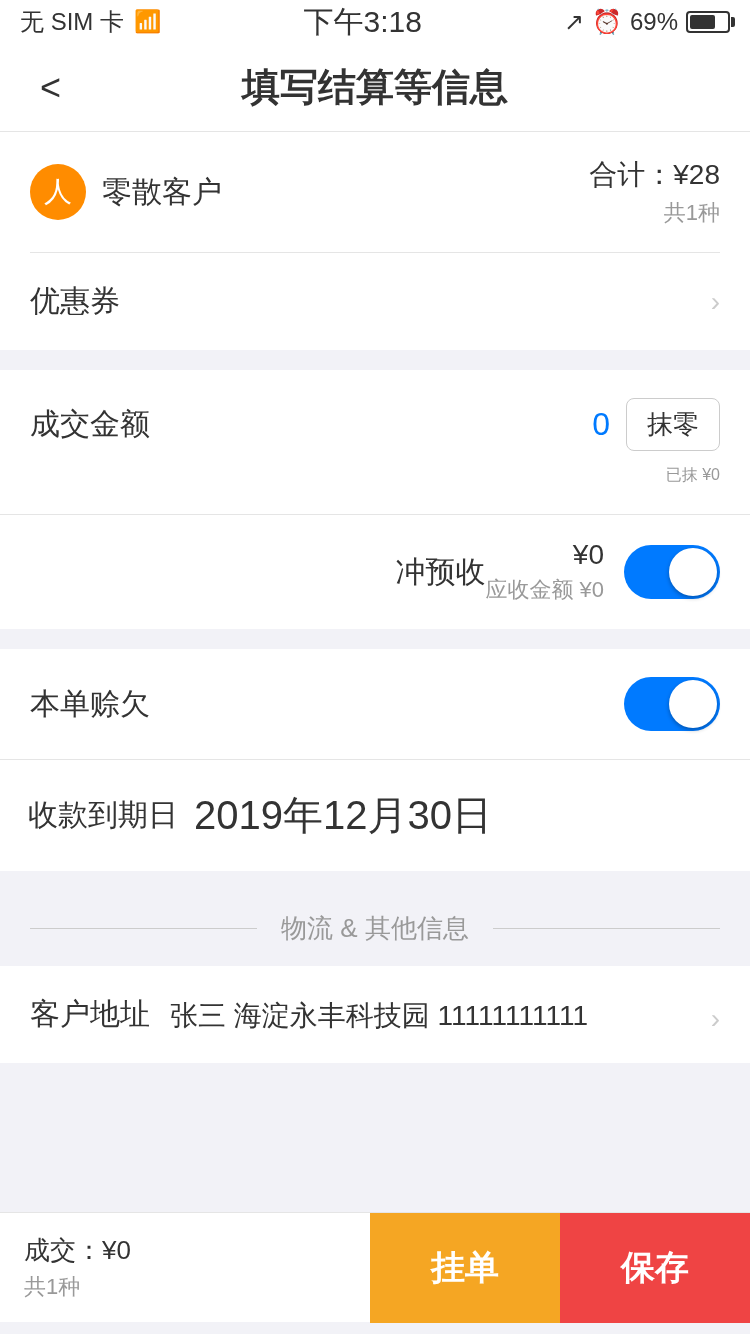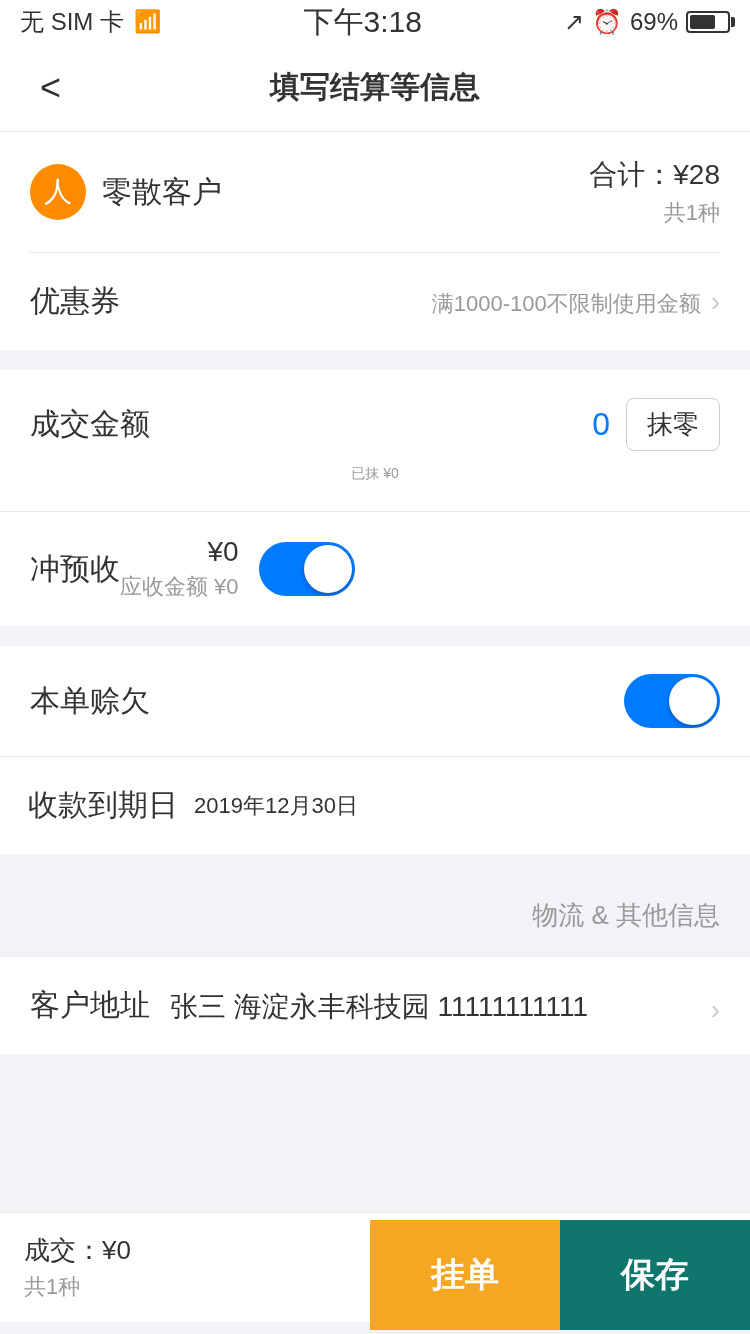--- a/index.html
+++ b/index.html
@@ -50,21 +50,21 @@
     .nav-back {
       font-size: 36px;
       color: #333;
       cursor: pointer;
       padding: 10px;
     }
     .nav-title {
       position: absolute;
       left: 50%;
       transform: translateX(-50%);
-      font-size: 30px;
+      font-size: 38px;
       font-weight: 600;
       color: #333;
     }
 
     
     .content {
       padding-bottom: 120px;
     }
 
     
@@ -126,29 +126,29 @@
     .transaction-value { font-size: 32px; color: #007aff; font-weight: 500; }
     .round-btn {
       border: 1.5px solid #ccc;
       border-radius: 8px;
       padding: 8px 20px;
       font-size: 26px;
       color: #333;
       background: #fff;
       cursor: pointer;
     }
-    .already-rounded { font-size: 14px; color: #999; text-align: center; margin-top: 14px; }
+    .already-rounded { font-size: 16px; color: #999; text-align: right; margin-top: 14px; }
 
     
     .prereceive-row {
       background: #fff;
       padding: 24px 30px;
       display: flex;
       align-items: center;
-      justify-content: flex-start;
+      justify-content: flex-end;
       margin-top: 0;
     }
     .prereceive-label { font-size: 30px; color: #333; }
     .prereceive-right { display: flex; align-items: center; gap: 20px; }
     .prereceive-amounts { text-align: right; }
     .prereceive-main { font-size: 28px; color: #333; display: block; }
     .prereceive-sub { font-size: 22px; color: #999; display: block; margin-top: 4px; }
 
     
     .toggle {
@@ -177,31 +177,30 @@
 
     
     .due-date-row {
       background: #fff;
       padding: 28px 28px;
       display: flex;
       align-items: center;
       gap: 16px;
     }
     .due-date-label { font-size: 30px; color: #333; }
-    .due-date-value { font-size: 22px; color: #333; }
+    .due-date-value { font-size: 40px; color: #333; }
 
     
     .logistics-divider {
       background: #f2f2f7;
       padding: 20px 30px;
       display: flex;
-      align-items: flex-end;
-      gap: 4px;
+      align-items: center;
+      gap: 24px;
       margin-top: 0;
-      flex-direction: column;
     }
     .logistics-line { flex: 1; height: 1px; background: #ccc; }
     .logistics-text { font-size: 26px; color: #999; white-space: nowrap; }
 
     
     .address-row {
       background: #fff;
       padding: 28px 30px;
       display: flex;
       align-items: flex-end;
@@ -234,24 +233,23 @@
       width: 190px;
       height: 110px;
       display: flex;
       align-items: center;
       justify-content: center;
       font-size: 34px;
       font-weight: 600;
       color: #fff;
       cursor: pointer;
       border: none;
-      margin-top: 7px;
     }
     .btn-hang { background: #f5a623; }
-    .btn-save { background: #0f766e; }
+    .btn-save { background: #ef4444; }
 
     
     .wifi-icon { font-size: 22px; }
   </style>
 </head>
 <body>
 
 <div class="status-bar">
   <div class="status-left">
     <span>无 SIM 卡</span>
@@ -287,21 +285,20 @@
         <div class="total-amount">合计：¥28</div>
         <div class="total-count">共1种</div>
       </div>
     </div>
     <div class="divider"></div>
 
     <div class="coupon-row">
       <span class="coupon-label">优惠券</span>
       <div class="coupon-right">
         <div>
-          <span class="coupon-desc">满1000-100不限制使用金额</span>
         </div>
         <span class="chevron-icon">›</span>
       </div>
     </div>
   </div>
 
   <div class="section-gap"></div>
 
   <div class="transaction-section">
     <div class="transaction-row">

